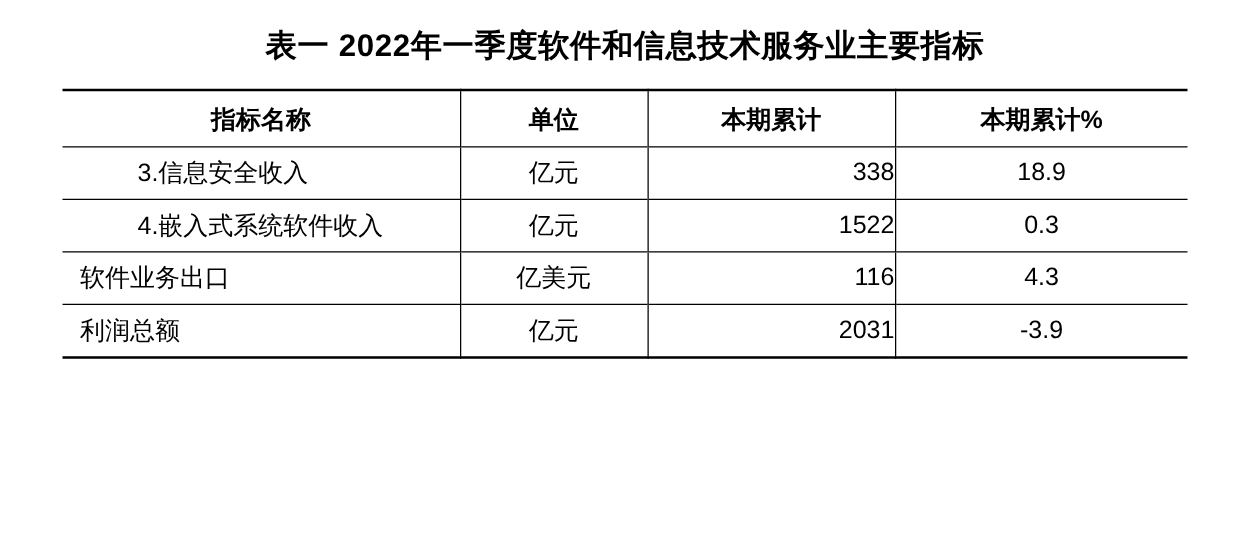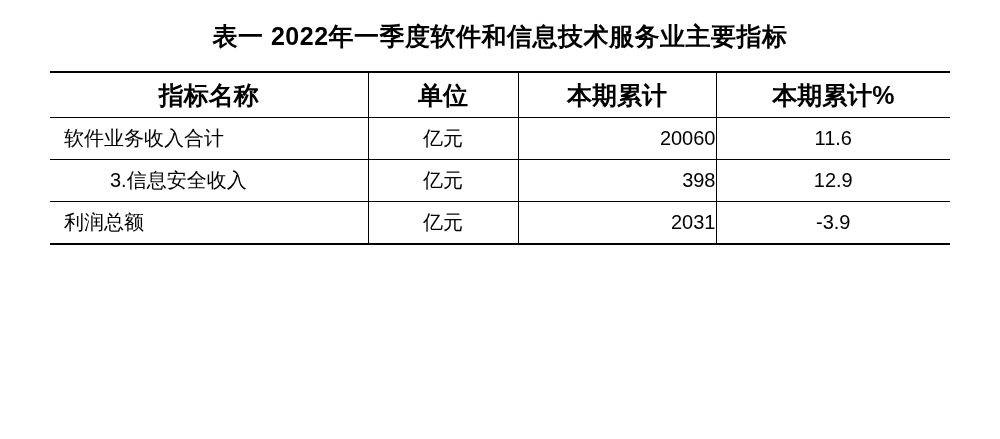--- a/index.html
+++ b/index.html
@@ -50,21 +50,21 @@
     font-size: 20px;
     font-weight: normal;
     padding: 0;
     height: 41px;
     vertical-align: middle;
   }
   table.stats thead th {
     font-weight: bold;
     text-align: center;
     height: 44px;
-    font-size: 25px;
+    font-size: 20px;
   }
   table.stats thead tr {
     border-top: 2px solid #000;
     border-bottom: 1px solid #000;
   }
   table.stats tbody tr {
     border-bottom: 1px solid #000;
   }
   table.stats tbody tr:last-child {
     border-bottom: 2px solid #000;
@@ -114,30 +114,36 @@
       <thead>
         <tr>
           <th>指标名称</th>
           <th>单位</th>
           <th>本期累计</th>
           <th>本期累计%</th>
         </tr>
       </thead>
       <tbody>
           <tr>
-            <td class="name indent1">软件业务收入合计</td>
+            <td class="name indent2">3.信息安全收入</td>
             <td class="unit">亿元</td>
-            <td class="value">20060</td>
-            <td class="growth">11.6</td>
+            <td class="value">338</td>
+            <td class="growth">18.9</td>
           </tr>
           <tr>
-            <td class="name indent2">3.信息安全收入</td>
+            <td class="name indent2">4.嵌入式系统软件收入</td>
             <td class="unit">亿元</td>
-            <td class="value">398</td>
-            <td class="growth">12.9</td>
+            <td class="value">1522</td>
+            <td class="growth">0.3</td>
+          </tr>
+          <tr>
+            <td class="name indent1">软件业务出口</td>
+            <td class="unit">亿美元</td>
+            <td class="value">116</td>
+            <td class="growth">4.3</td>
           </tr>
           <tr>
             <td class="name indent1">利润总额</td>
             <td class="unit">亿元</td>
             <td class="value">2031</td>
             <td class="growth">-3.9</td>
           </tr>
         </tbody>
     </table>
   </div>

